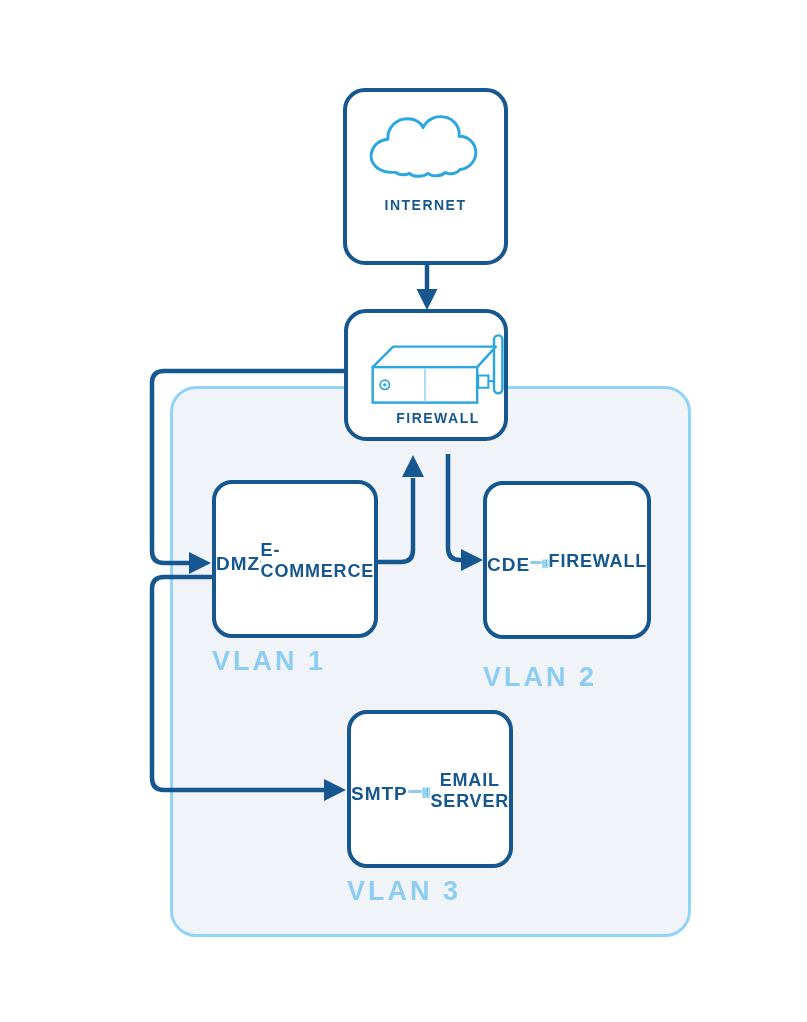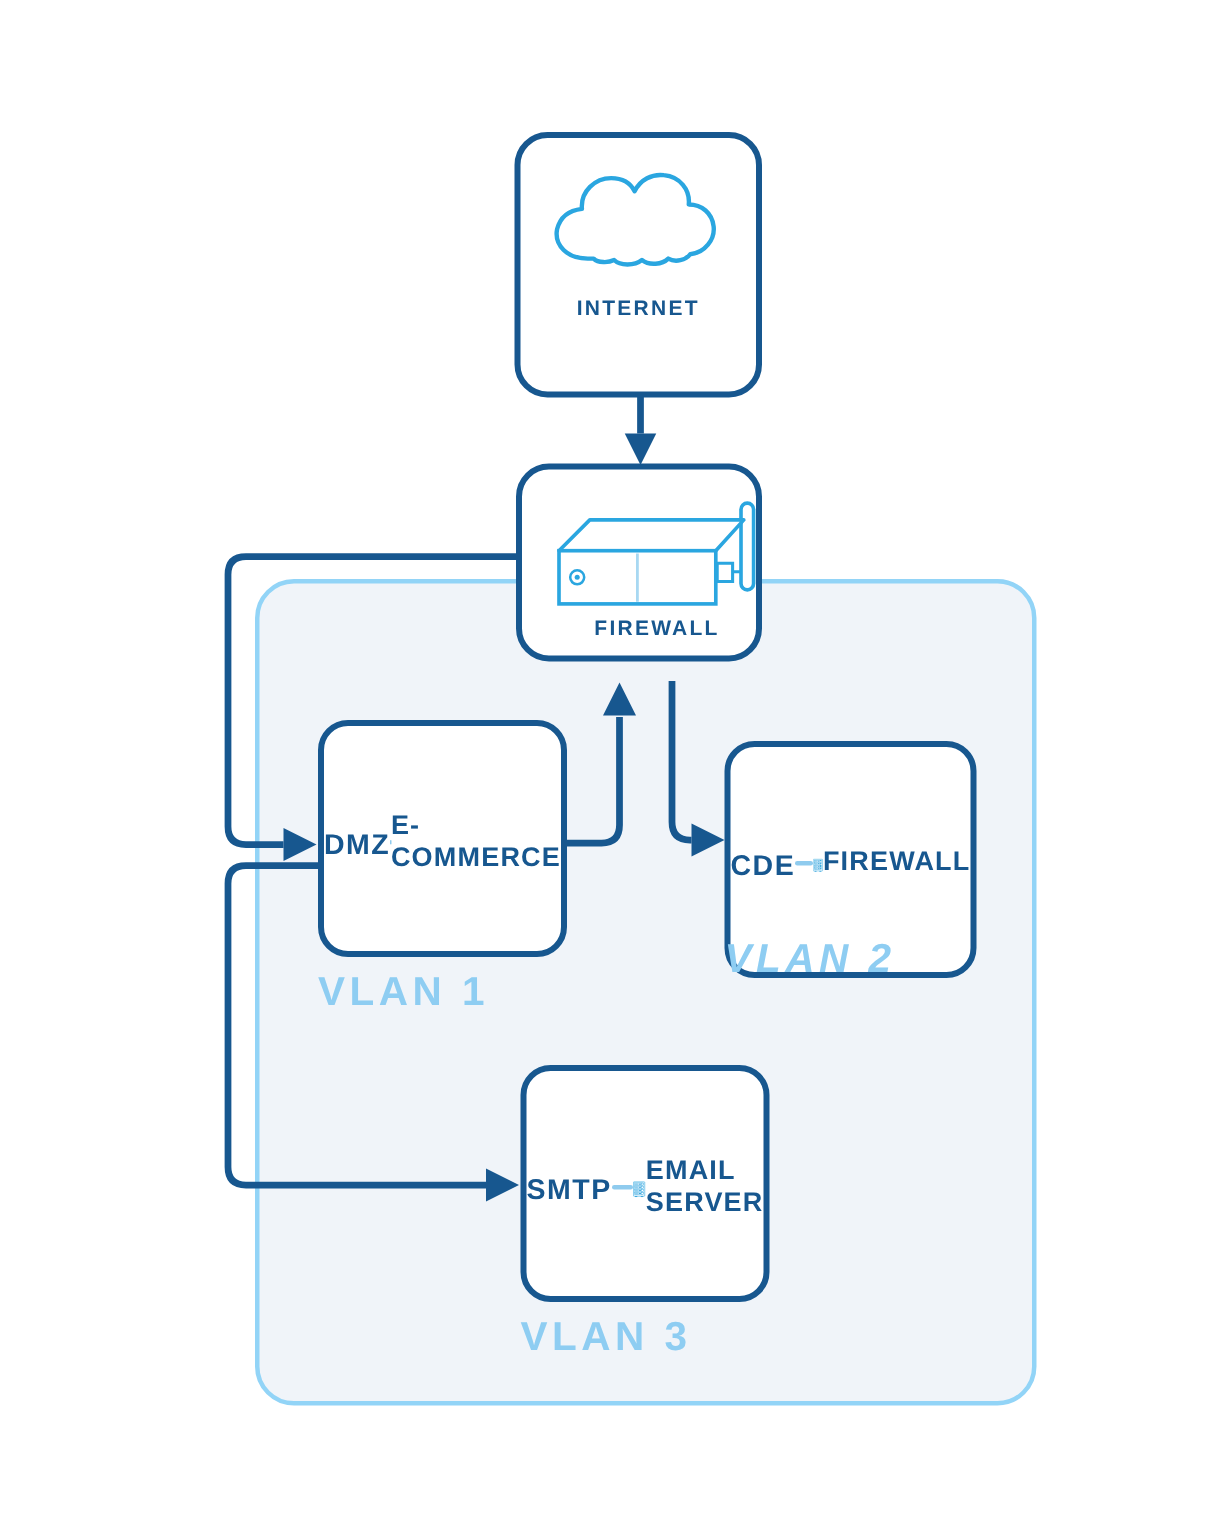--- a/index.html
+++ b/index.html
@@ -37,37 +37,37 @@
   .node-internet .node-label{margin-top:9px;}
   .node-firewall .node-label{margin-top:3px;}
   .cloud-svg{margin-top:16px;}
   .firewall-svg{margin-top:18px;}
 
   .zone{
     position:absolute;background:#fff;border:4px solid var(--navy);
     border-radius:20px;z-index:3;display:flex;flex-direction:row;align-items:center;
   }
   .zone-dmz{left:212px;top:480px;width:166px;height:158px;}
-  .zone-cde{left:483px;top:494px;width:168px;height:158px;}
-  .zone-smtp{left:347px;top:710px;width:166px;height:158px;}
+  .zone-cde{left:483px;top:481px;width:168px;height:158px;}
+  .zone-smtp{left:347px;top:710px;width:166px;height:158px;text-align:center;}
   .zone-title{
     margin-top:9px;color:var(--navy);font-size:19px;font-weight:700;letter-spacing:1px;
   }
   .zone-rule{width:112px;height:3px;background:var(--blue-light);margin-top:4px;border-radius:2px;}
   .zone .rack-svg{margin-top:7px;}
   .zone-device{
     margin-top:3px;color:var(--navy);font-size:18px;font-weight:700;letter-spacing:0.8px;
   }
 
   .vlan-label{
     position:absolute;z-index:3;text-align:left;
     color:var(--vlan-text);font-size:27px;font-weight:700;letter-spacing:3px;
   }
   .vlan-1{left:212px;top:646px;width:166px;}
-  .vlan-2{left:483px;top:624px;width:168px;font-style:italic;}
+  .vlan-2{left:483px;top:662px;width:168px;}
   .vlan-3{left:347px;top:876px;width:166px;}
 </style>
 </head>
 <body>
 
 <svg width="0" height="0" style="position:absolute" aria-hidden="true">
   <defs>
     <g id="rack">
       <rect x="2" y="2" width="58" height="73" rx="3" fill="#ffffff" stroke="#2aa6e0" stroke-width="3"></rect>
       <g id="unit">

